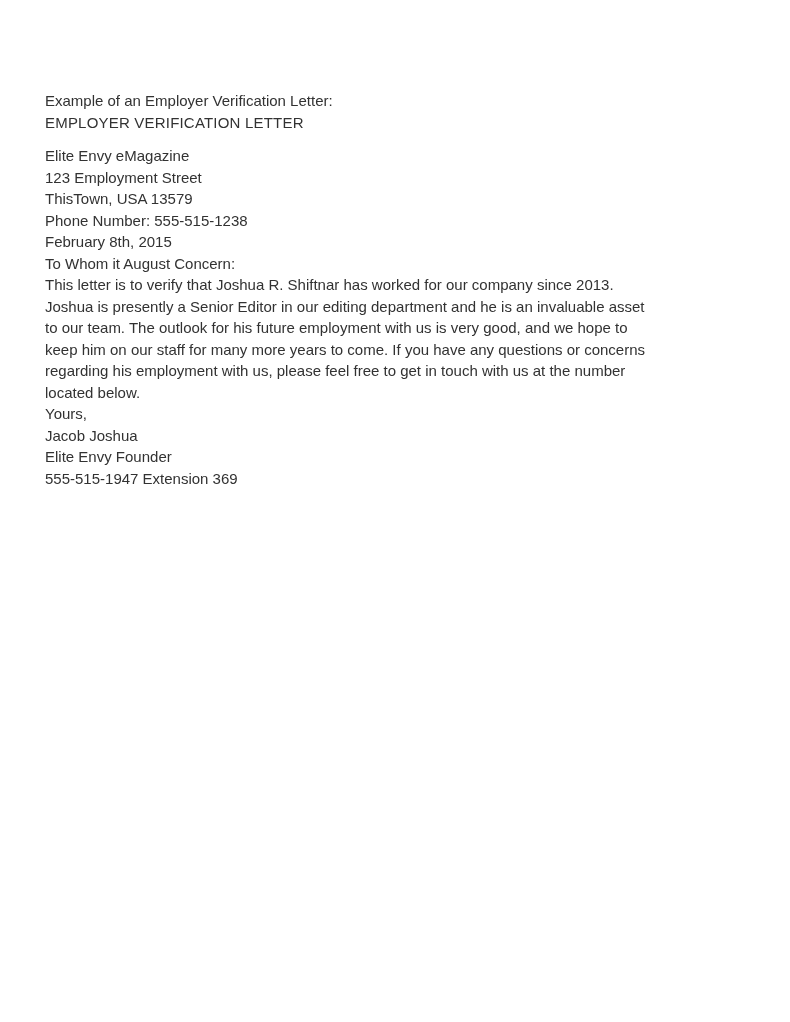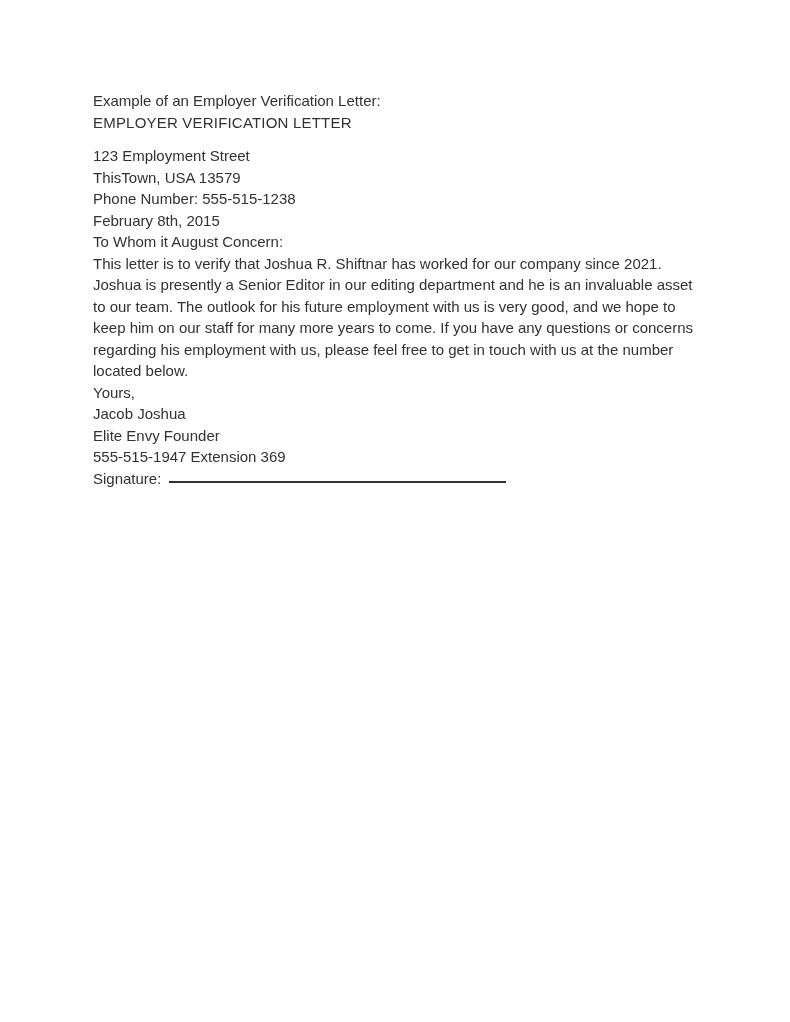--- a/index.html
+++ b/index.html
@@ -11,21 +11,21 @@
     position: relative;
     width: 790px;
     height: 718px;
     background: #ffffff;
     overflow: hidden;
     font-family: "Liberation Sans", "DejaVu Sans", sans-serif;
     font-size: 15px;
     line-height: 21.5px;
     color: #323232;
     box-sizing: border-box;
-    padding: 90px 93px 0 93px;
+    padding: 90px 93px 0 45px;
   }
   .page p {
     margin: 0;
     padding: 0;
   }
   .heading       { margin-top: 44px; letter-spacing: 0.2px; }
   .address       { margin-top: 12px; }
   .date          { margin-top: 20px; }
   .salutation    { margin-top: 46px; }
   .par1          { margin-top: 42px; max-width: 606px; }
@@ -48,38 +48,36 @@
 </head>
 <body>
 
 <div class="page">
 
   <p class="intro">Example of an Employer Verification Letter:</p>
 
   <p class="heading">EMPLOYER VERIFICATION LETTER</p>
 
   <div class="address">
+    <p>Elite Envy eMagazine</p>
     <p>123 Employment Street</p>
     <p>ThisTown, USA 13579</p>
     <p>Phone Number: 555-515-1238</p>
   </div>
 
   <p class="date">February 8th, 2015</p>
 
   <p class="salutation">To Whom it August Concern:</p>
 
-  <p class="par1">This letter is to verify that Joshua R. Shiftnar has worked for our company since 2021.</p>
+  <p class="par1">This letter is to verify that Joshua R. Shiftnar has worked for our company since 2013.</p>
 
   <p class="par2">Joshua is presently a Senior Editor in our editing department and he is an invaluable asset to our team. The outlook for his future employment with us is very good, and we hope to keep him on our staff for many more years to come. If you have any questions or concerns regarding his employment with us, please feel free to get in touch with us at the number located below.</p>
 
   <p class="valediction">Yours,</p>
 
   <p class="sig-name">Jacob Joshua</p>
 
   <p class="sig-title">Elite Envy Founder</p>
 
   <p class="contact">555-515-1947 Extension 369</p>
 
-  <p class="signature-row">
-    <span>Signature:</span><span class="sig-line"></span>
-  </p>
 
 </div>
 
 </body></html>

